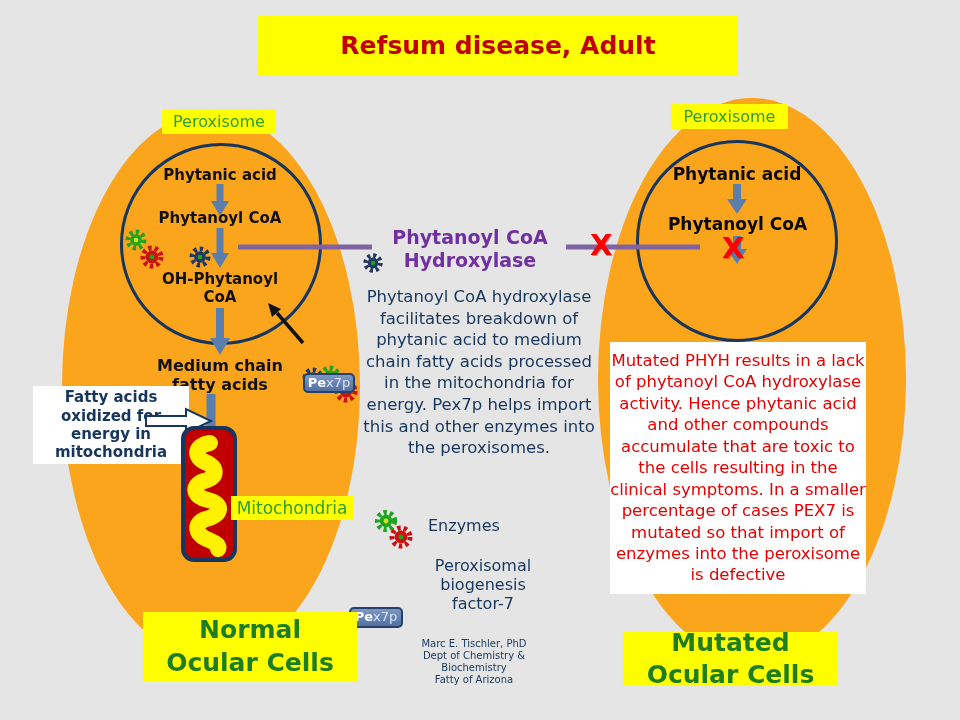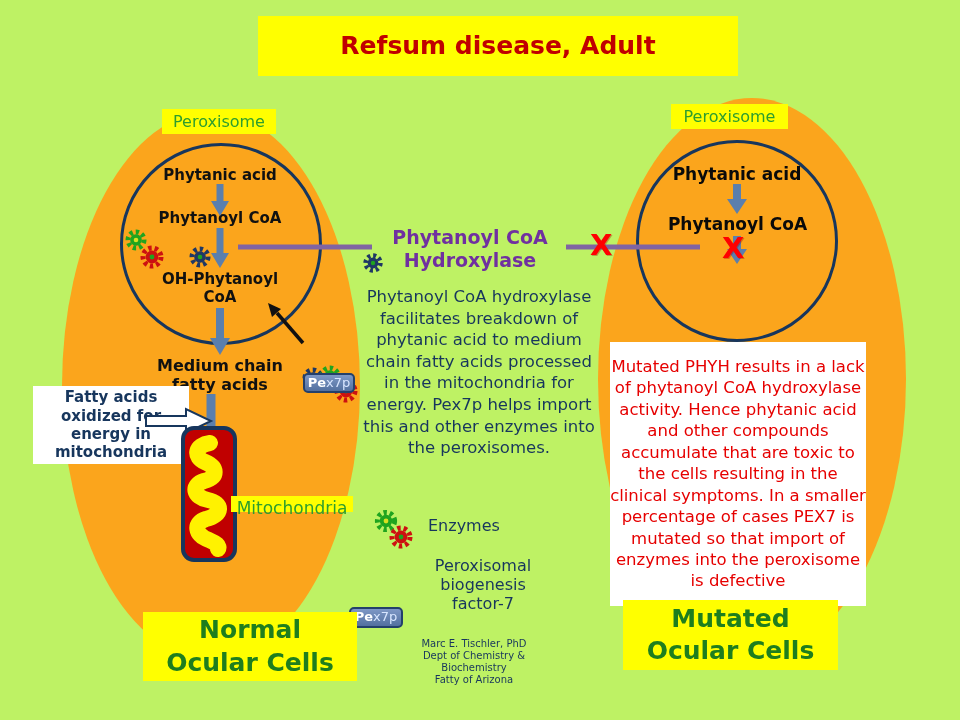--- a/index.html
+++ b/index.html
@@ -1,63 +1,63 @@
 <!DOCTYPE html>
 <html><head>
 <meta charset="utf-8">
 <style>
   html,body{margin:0;padding:0;background:#ffffff;}
   #slide{
-    position:relative;width:960px;height:720px;background:#bef264;overflow:hidden;
+    position:relative;width:960px;height:720px;background:#e5e5e5;overflow:hidden;
     font-family:"DejaVu Sans","Liberation Sans",sans-serif;
   }
   .abs{position:absolute;}
   
   .title-box{left:258px;top:16px;width:480px;height:60px;background:#FFFF00;
     display:flex;flex-direction:column;align-items:center;justify-content:center;z-index:6;}
   .title-l1{color:#C00000;font-size:25px;font-weight:bold;line-height:1.1;}
   .title-l2{color:#C00000;font-size:18px;font-weight:bold;line-height:1.15;}
   
   .cell{background:#FBA51C;border-radius:50%;z-index:1;}
   .cell-left{left:62px;top:112px;width:298px;height:548px;}
   .cell-right{left:598px;top:98px;width:308px;height:562px;}
   .perox-circle{border:3px solid #17365D;border-radius:50%;background:transparent;z-index:2;}
   .circle-left{left:120px;top:143px;width:196px;height:196px;}
   .circle-right{left:636px;top:140px;width:196px;height:196px;}
   .ylabel{background:#FFFF00;color:#2E9E2E;text-align:center;z-index:6;}
   .perox-label-left{left:162px;top:109px;width:114px;height:25px;font-size:16px;line-height:25px;}
   .perox-label-right{left:671px;top:104px;width:117px;height:25px;font-size:16px;line-height:25px;}
-  .mito-label{left:231px;top:496px;width:122px;height:16px;font-size:17px;line-height:24px;}
+  .mito-label{left:231px;top:496px;width:122px;height:24px;font-size:17px;line-height:24px;}
   .step{color:#111111;font-weight:bold;text-align:center;z-index:4;}
   .stepL{font-size:15px;}
   .stepR{font-size:17px;color:#0a0a0a;}
   .pos-phytanicL{left:150px;top:166px;width:140px;}
   .pos-phytanoylL{left:145px;top:209px;width:150px;}
   .pos-ohphytanoyl{left:160px;top:270px;width:120px;line-height:1.2;}
   .pos-medium{left:152px;top:356px;width:136px;font-size:16px;line-height:1.2;}
   .pos-phytanicR{left:662px;top:164px;width:150px;}
   .pos-phytanoylR{left:655px;top:214px;width:165px;}
   .fatty-box{left:33px;top:386px;width:156px;height:78px;background:#ffffff;color:#17365D;
     font-weight:bold;font-size:15px;text-align:center;line-height:1.22;z-index:4;
     display:flex;align-items:center;justify-content:center;}
   .caption-box{background:#FFFF00;color:#1E7E1E;font-weight:bold;text-align:center;z-index:6;
     display:flex;flex-direction:column;justify-content:center;font-size:25px;line-height:1.3;}
   .caption-left{left:143px;top:612px;width:214px;height:69px;}
-  .caption-right{left:623px;top:600px;width:215px;height:70px;}
+  .caption-right{left:623px;top:632px;width:215px;height:54px;}
   .enzyme-head{left:370px;top:226px;width:200px;color:#7030A0;font-weight:bold;font-size:19px;
     text-align:center;line-height:1.2;z-index:4;}
   .center-desc{left:360px;top:286px;width:238px;color:#17365D;font-size:16.5px;text-align:center;
     line-height:1.31;z-index:4;}
   .legend-enzymes{left:428px;top:516px;width:120px;color:#17365D;font-size:16px;z-index:4;}
   .legend-biogenesis{left:420px;top:557px;width:126px;color:#17365D;font-size:16px;text-align:center;
     line-height:1.18;z-index:4;}
   .attribution{left:388px;top:638px;width:172px;color:#17365D;font-size:10px;text-align:center;
     line-height:1.2;z-index:4;}
   .mutated-desc{left:610px;top:342px;width:256px;min-height:234px;background:#ffffff;color:#E60000;
-    font-size:16.5px;text-align:center;line-height:1.3;z-index:4;padding:14px 0;}
+    font-size:16.5px;text-align:center;line-height:1.3;z-index:4;padding:8px 0;}
   .pex-badge{background:linear-gradient(#7E98C6,#53709F);border:2px solid #24406B;border-radius:5px;
     color:#ffffff;text-align:center;z-index:6;font-size:13px;line-height:15px;margin-top:32px;}
   .badge-diagram{left:303px;top:341px;width:48px;height:16px;}
   .badge-legend{left:349px;top:575px;width:50px;height:17px;}
   .pex-bold{font-weight:bold;color:#ffffff;}
   .pex-light{color:#D8E6FF;}
   .xmark{color:#FF0000;font-weight:bold;font-size:29px;z-index:7;text-shadow:1px 1px 0 #99000055;
     font-family:"DejaVu Sans",sans-serif;}
   .x-online{left:590px;top:228px;}
   .x-incircle{left:722px;top:231px;}

